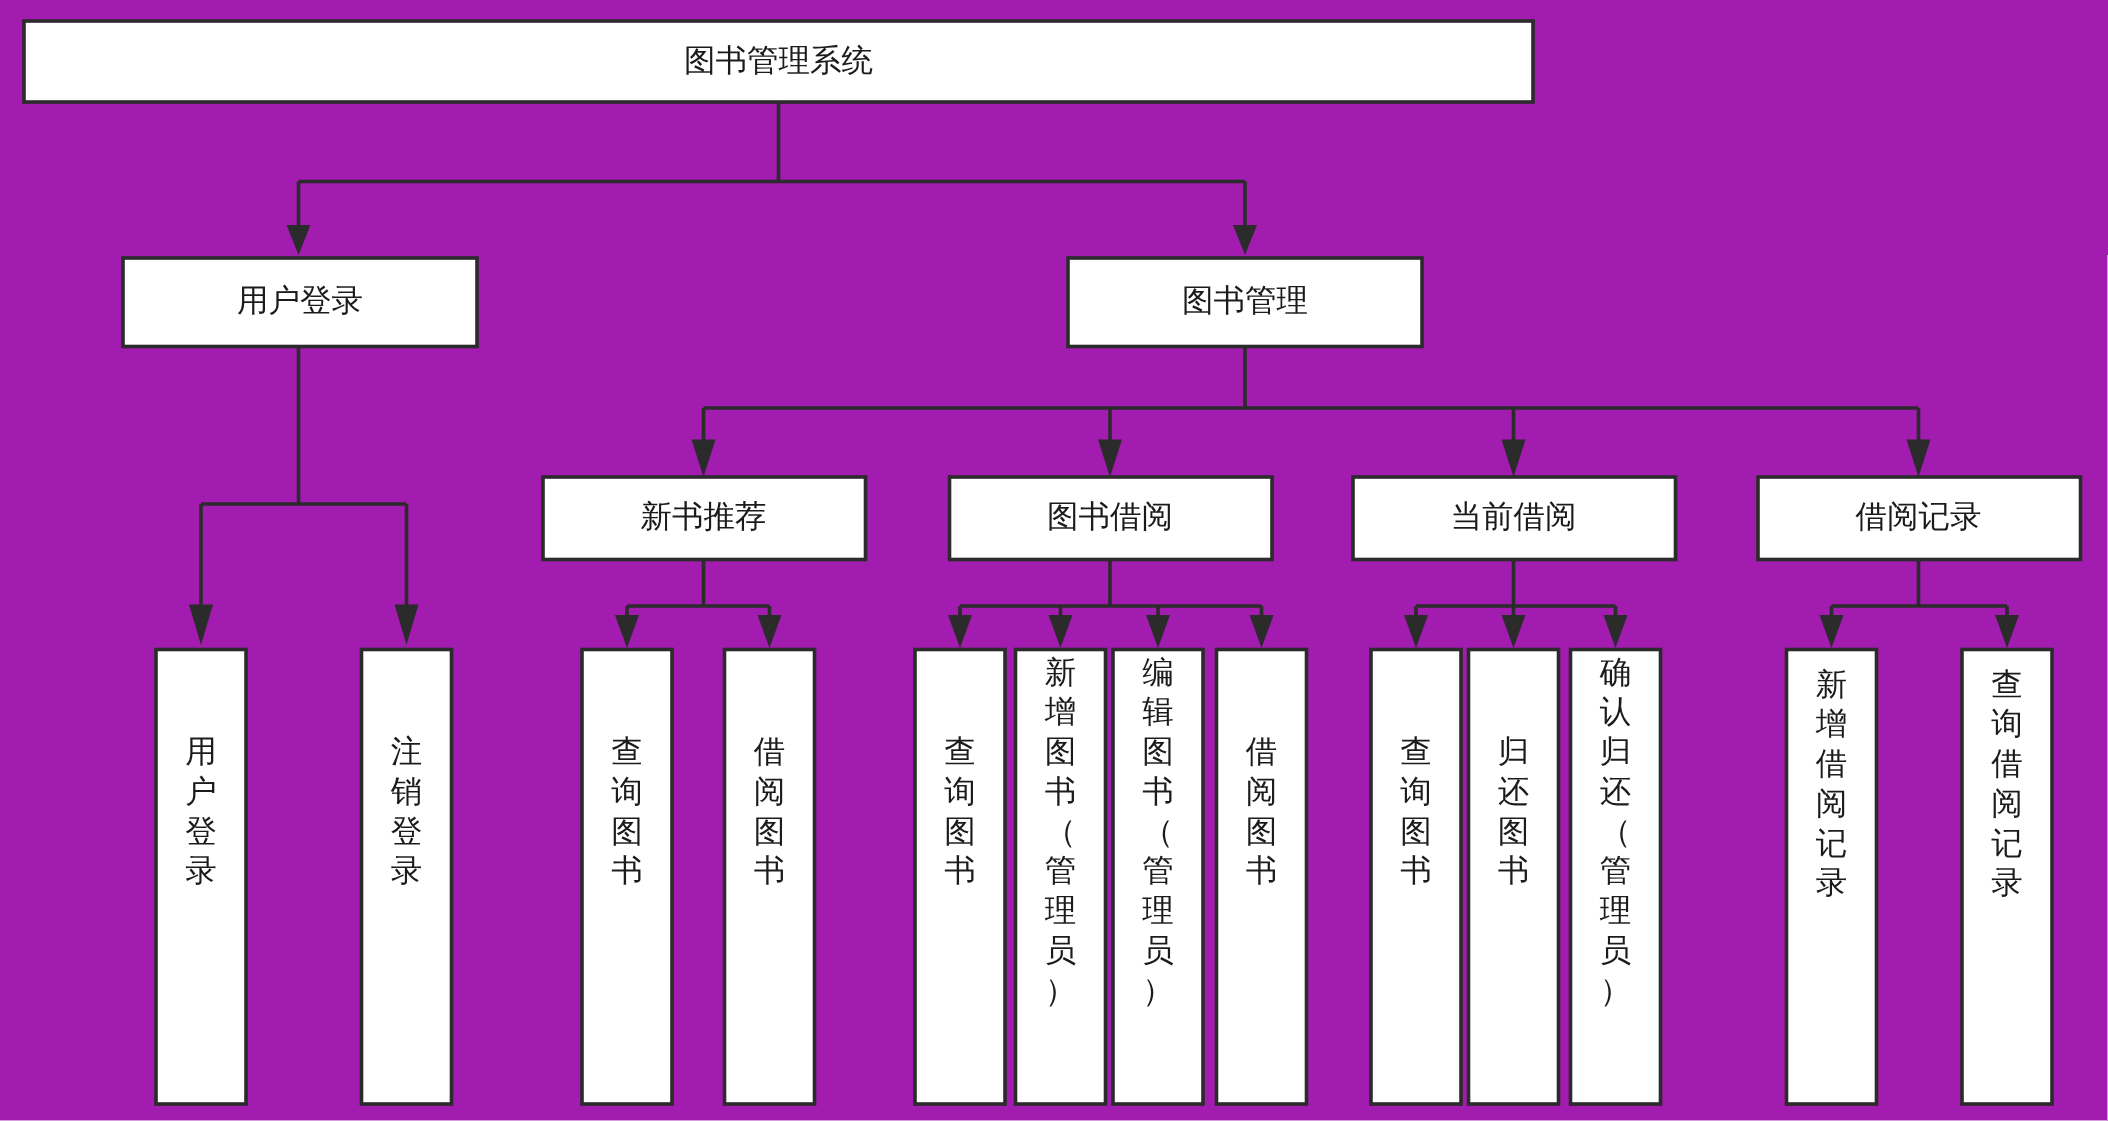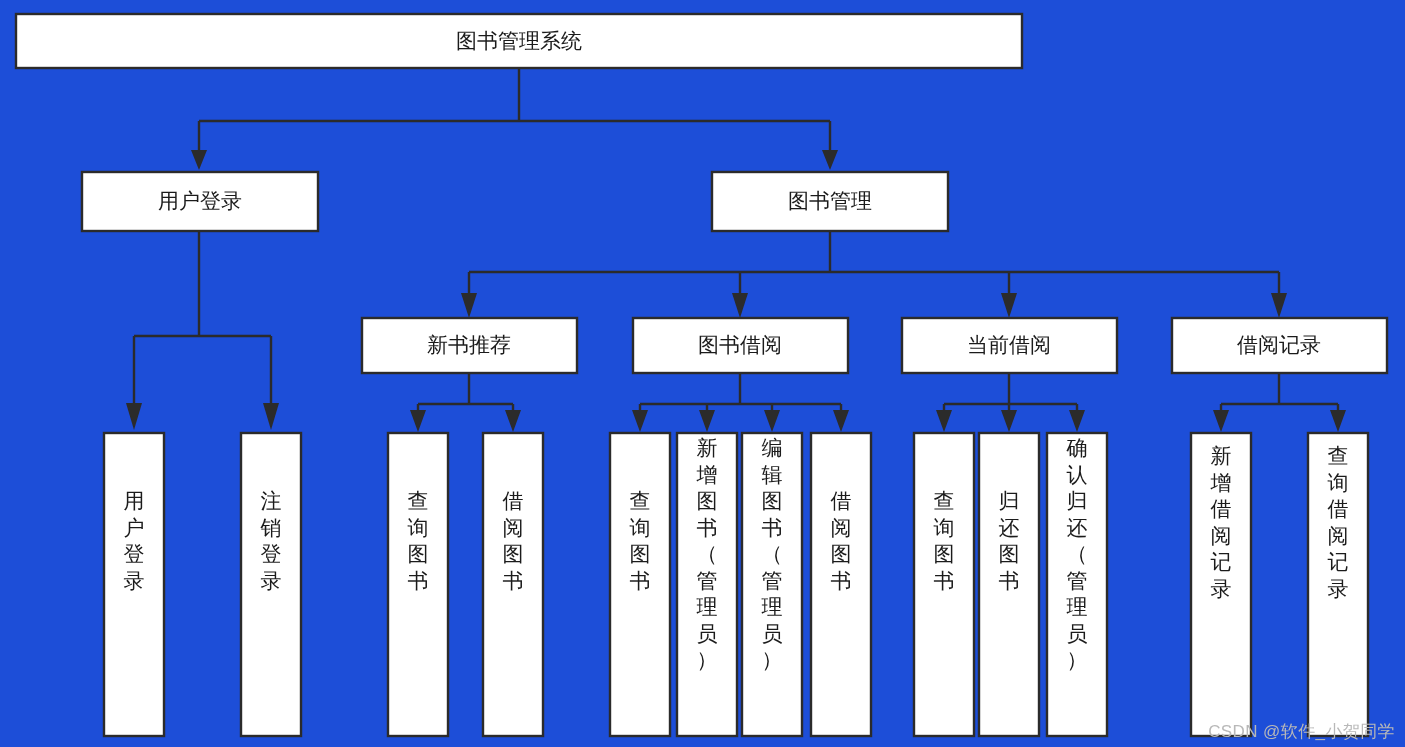--- a/index.html
+++ b/index.html
@@ -10,21 +10,21 @@
   body {
     width: 1405px;
     height: 747px;
     font-family: "Liberation Sans", "DejaVu Sans", sans-serif;
     overflow: hidden;
   }
   #diagram-root {
     position: relative;
     width: 1405px;
     height: 747px;
-    background: #1d4ed8;
+    background: #a21caf;
   }
   svg#flow {
     position: absolute;
     left: 0;
     top: 0;
     width: 1405px;
     height: 747px;
     display: block;
   }
   .node-box {
@@ -246,15 +246,14 @@
       <text class="node-label-v" x="1221" y="463"><tspan x="1221" y="463">新</tspan><tspan x="1221" y="489.5">增</tspan><tspan x="1221" y="516">借</tspan><tspan x="1221" y="542.5">阅</tspan><tspan x="1221" y="569">记</tspan><tspan x="1221" y="595.5">录</tspan></text>
     </g>
 
     <g>
       <rect class="node-box" x="1308" y="433" width="60" height="303"></rect>
       <text class="node-label-v" x="1338" y="463"><tspan x="1338" y="463">查</tspan><tspan x="1338" y="489.5">询</tspan><tspan x="1338" y="516">借</tspan><tspan x="1338" y="542.5">阅</tspan><tspan x="1338" y="569">记</tspan><tspan x="1338" y="595.5">录</tspan></text>
     </g>
 
   </svg>
 
-  <div class="watermark">CSDN @软件_小贺同学</div>
 
 </div>
 
 </body></html>

